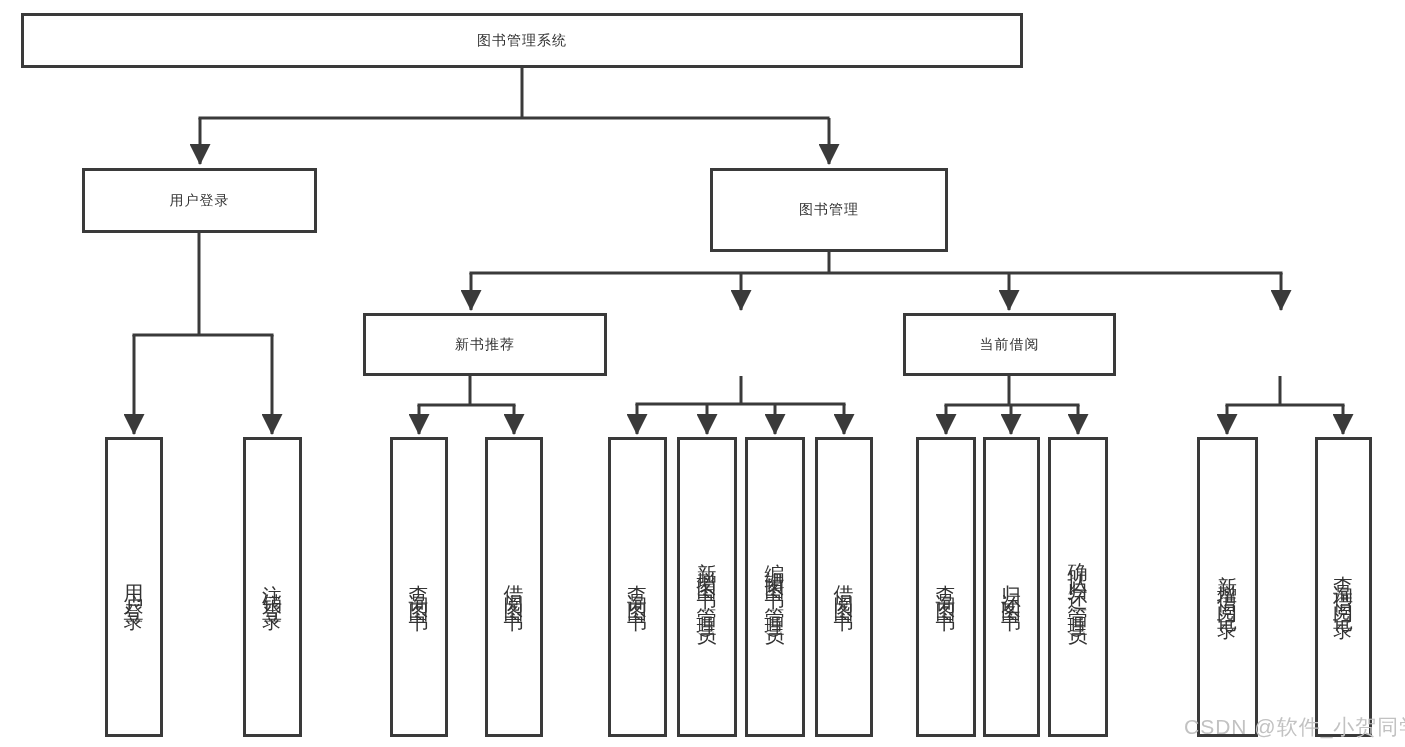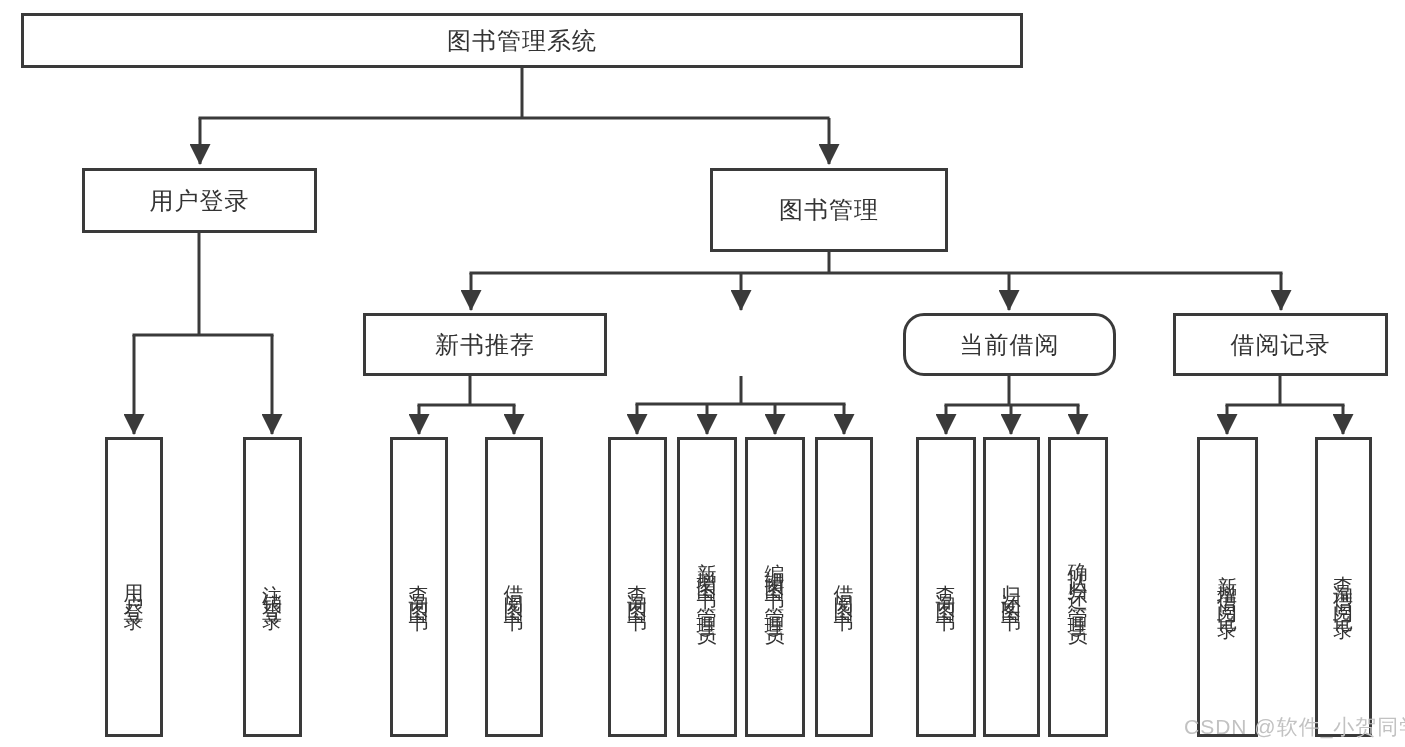--- a/index.html
+++ b/index.html
@@ -17,21 +17,21 @@
     color:var(--text);
     overflow:hidden;
   }
   #wires{position:absolute;left:0;top:0;width:100%;height:100%;pointer-events:none;}
   .node{
     position:absolute;
     box-sizing:border-box;
     border:3px solid var(--stroke);
     background:var(--bg);
     display:flex;align-items:center;justify-content:center;
-    font-size:24px;
+    font-size:14px;
     letter-spacing:1px;
     white-space:nowrap;
   }
   .leaf{
     writing-mode:vertical-rl;
     text-orientation:upright;
     letter-spacing:9px;
     white-space:normal;
     line-height:1;
     font-size:20px;
@@ -100,22 +100,21 @@
       <path d="M1343,405 V434" marker-end="url(#arrow)"></path>
     </g>
   </svg>
 
   <div class="node" style="left:21px;top:13px;width:1002px;height:55px;">图书管理系统</div>
 
   <div class="node" style="left:82px;top:168px;width:235px;height:65px;">用户登录</div>
   <div class="node" style="left:710px;top:168px;width:238px;height:84px;">图书管理</div>
 
   <div class="node" style="left:363px;top:313px;width:244px;height:63px;">新书推荐</div>
-  <div class="node" style="left:903px;top:313px;width:213px;height:63px;border-radius:21px;">当前借阅</div>
-  <div class="node" style="left:1173px;top:313px;width:215px;height:63px;">借阅记录</div>
+  <div class="node" style="left:903px;top:313px;width:213px;height:63px;">当前借阅</div>
 
   <div class="node leaf" style="left:105px;top:437px;width:58px;height:300px;">用户登录</div>
   <div class="node leaf" style="left:243px;top:437px;width:59px;height:300px;">注销登录</div>
 
   <div class="node leaf" style="left:390px;top:437px;width:58px;height:300px;">查询图书</div>
   <div class="node leaf" style="left:485px;top:437px;width:58px;height:300px;">借阅图书</div>
 
   <div class="node leaf" style="left:608px;top:437px;width:59px;height:300px;">查询图书</div>
   <div class="node leaf" style="left:677px;top:437px;width:60px;height:300px;">新增图书（管理员）</div>
   <div class="node leaf" style="left:745px;top:437px;width:60px;height:300px;">编辑图书（管理员）</div>

